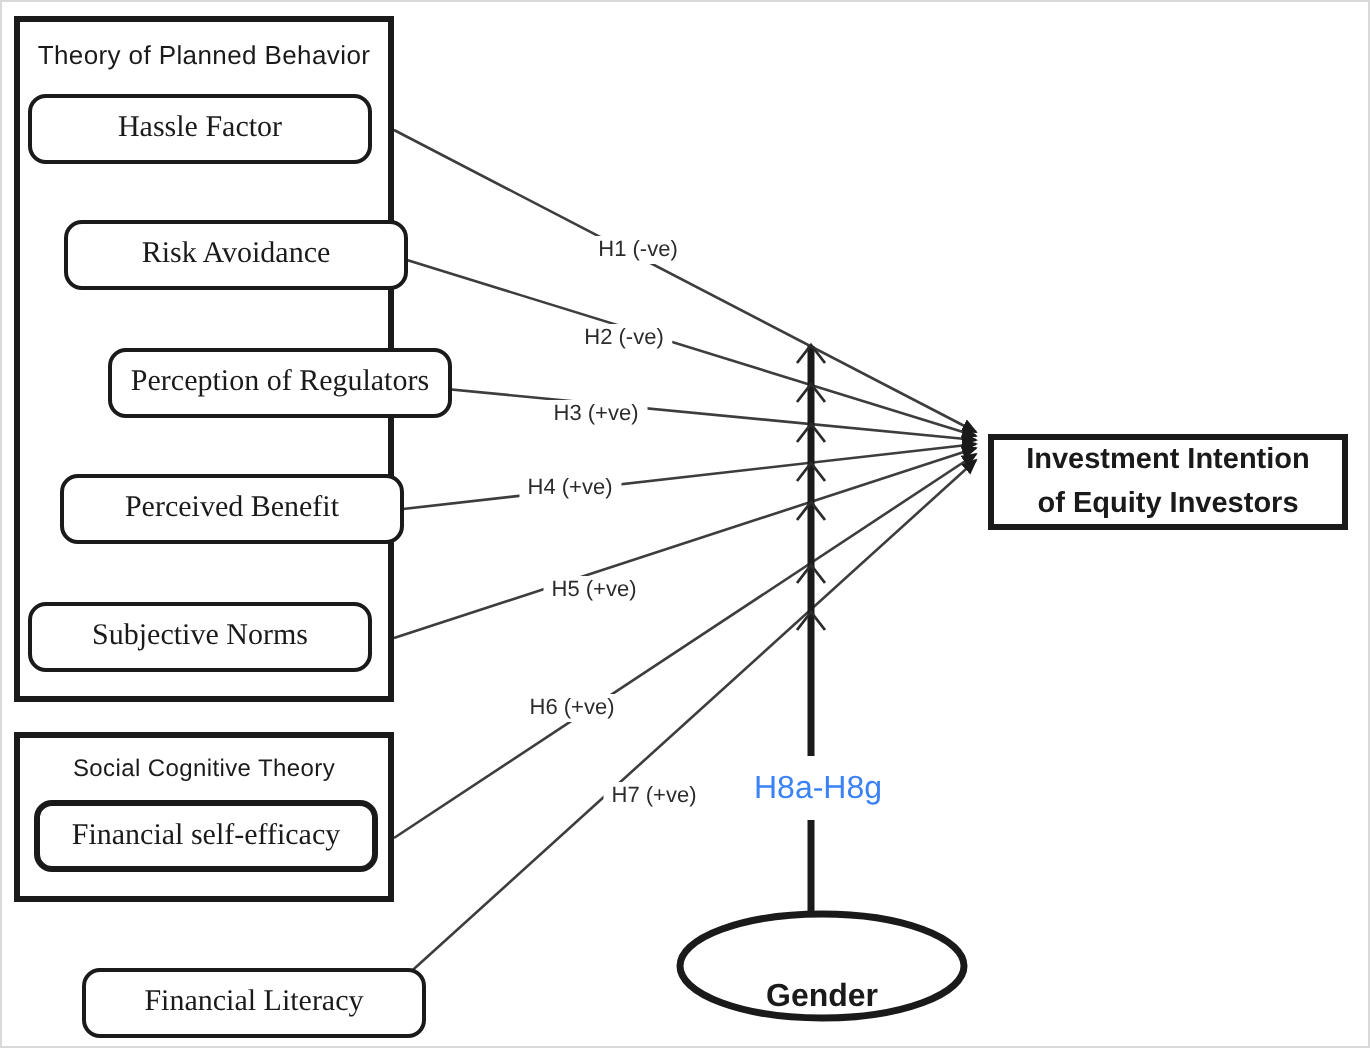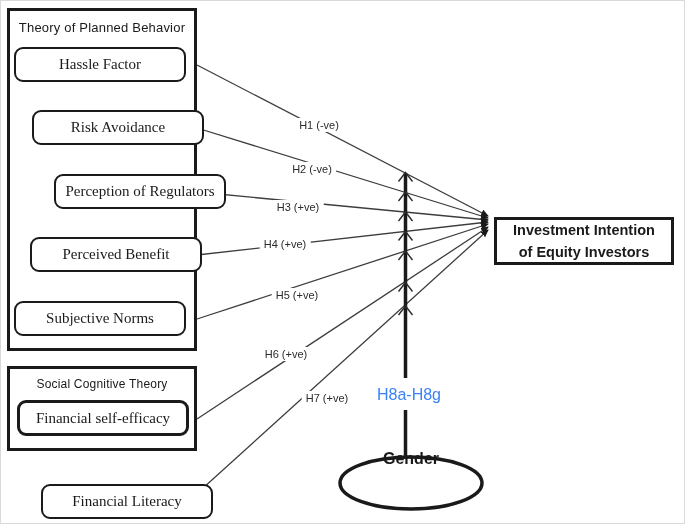--- a/index.html
+++ b/index.html
@@ -55,21 +55,21 @@
     transform:translate(-50%,-50%);
     background:#ffffff;
     padding:1px 4px;
     font-size:11px;
     color:#2b2b2b;
     white-space:nowrap;
   }
   .hlabel.big{font-size:16px;color:#3b82f6;}
   .gender-label{
     position:absolute;
-    left:410px;top:458px;
+    left:410px;top:498px;
     transform:translate(-50%,-50%);
     font-weight:bold;font-size:16px;
     white-space:nowrap;
   }
 </style>
 </head>
 <body>
 
 <div id="canvas">
 

